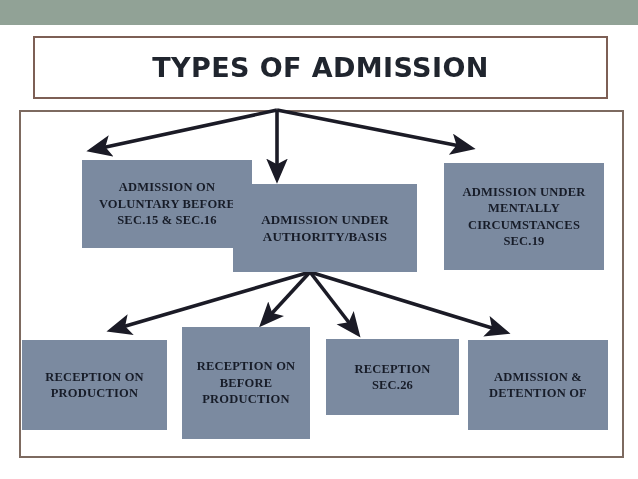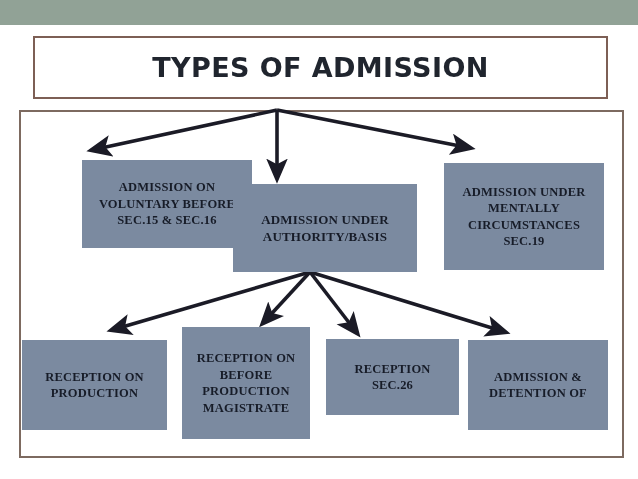--- a/index.html
+++ b/index.html
@@ -149,21 +149,20 @@
       <div>RECEPTION ON</div>
       <div>PRODUCTION</div>
     </div>
   </div>
 
   <div class="node" id="node-production">
     <div class="lines">
       <div>RECEPTION ON</div>
       <div>BEFORE</div>
       <div>PRODUCTION</div>
-      <div>MAGISTRATE</div>
     </div>
   </div>
 
   <div class="node" id="node-inquest">
     <div class="lines">
       <div>RECEPTION</div>
       <div>SEC.26</div>
     </div>
   </div>
 

